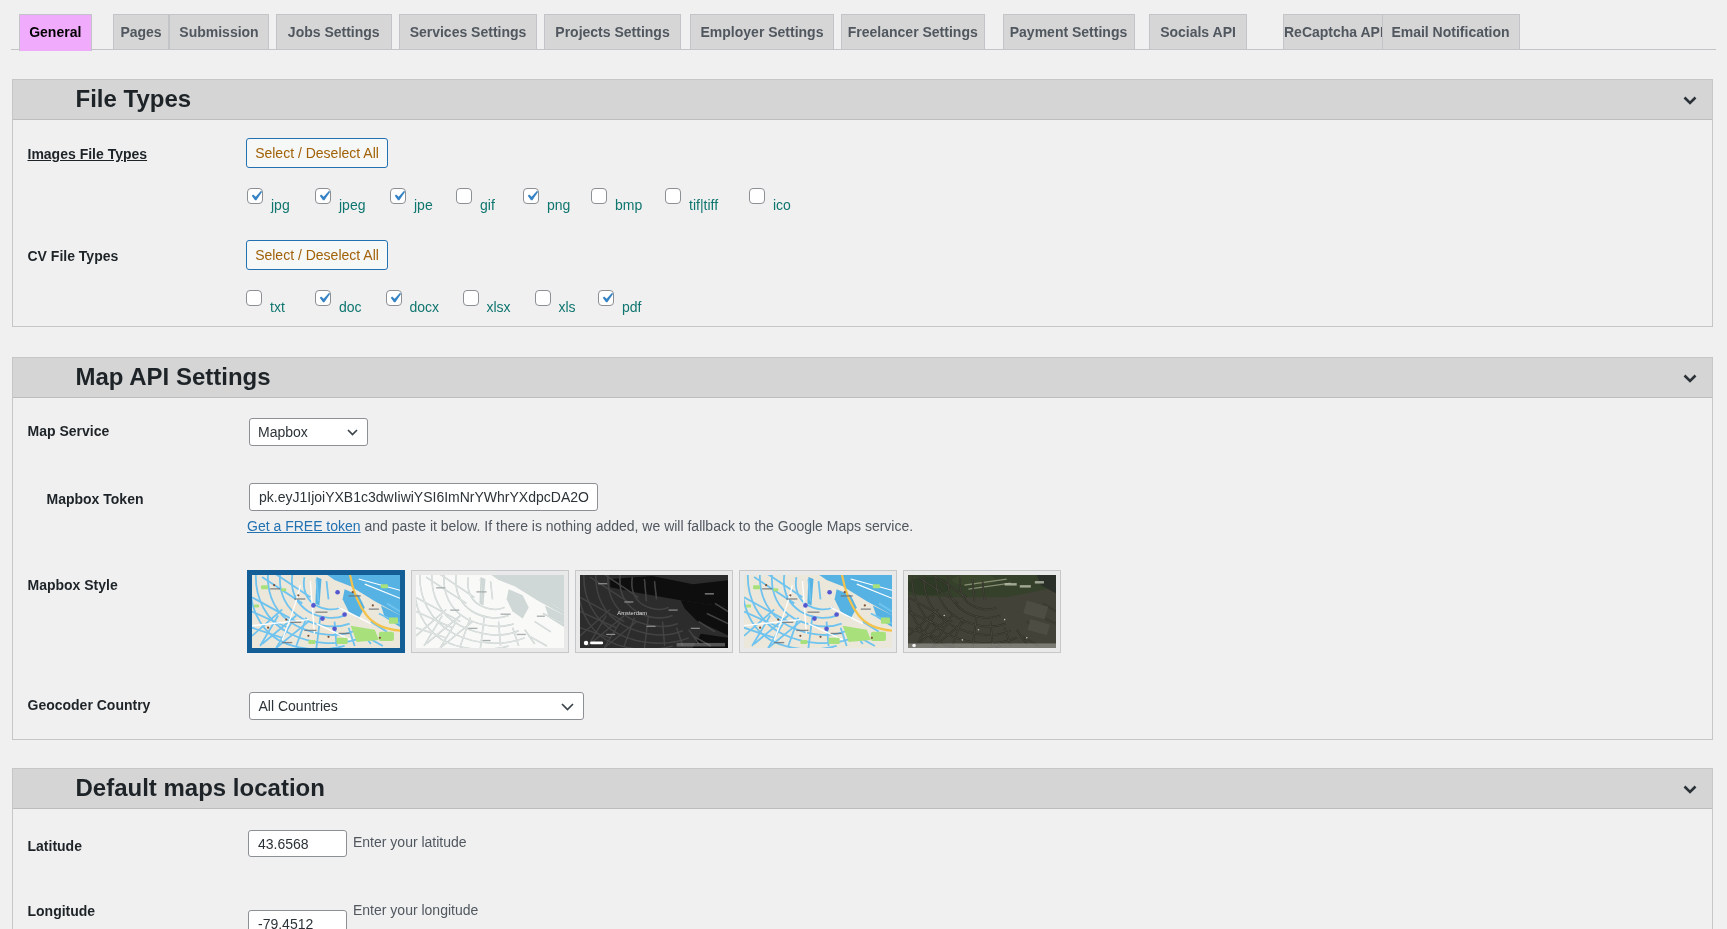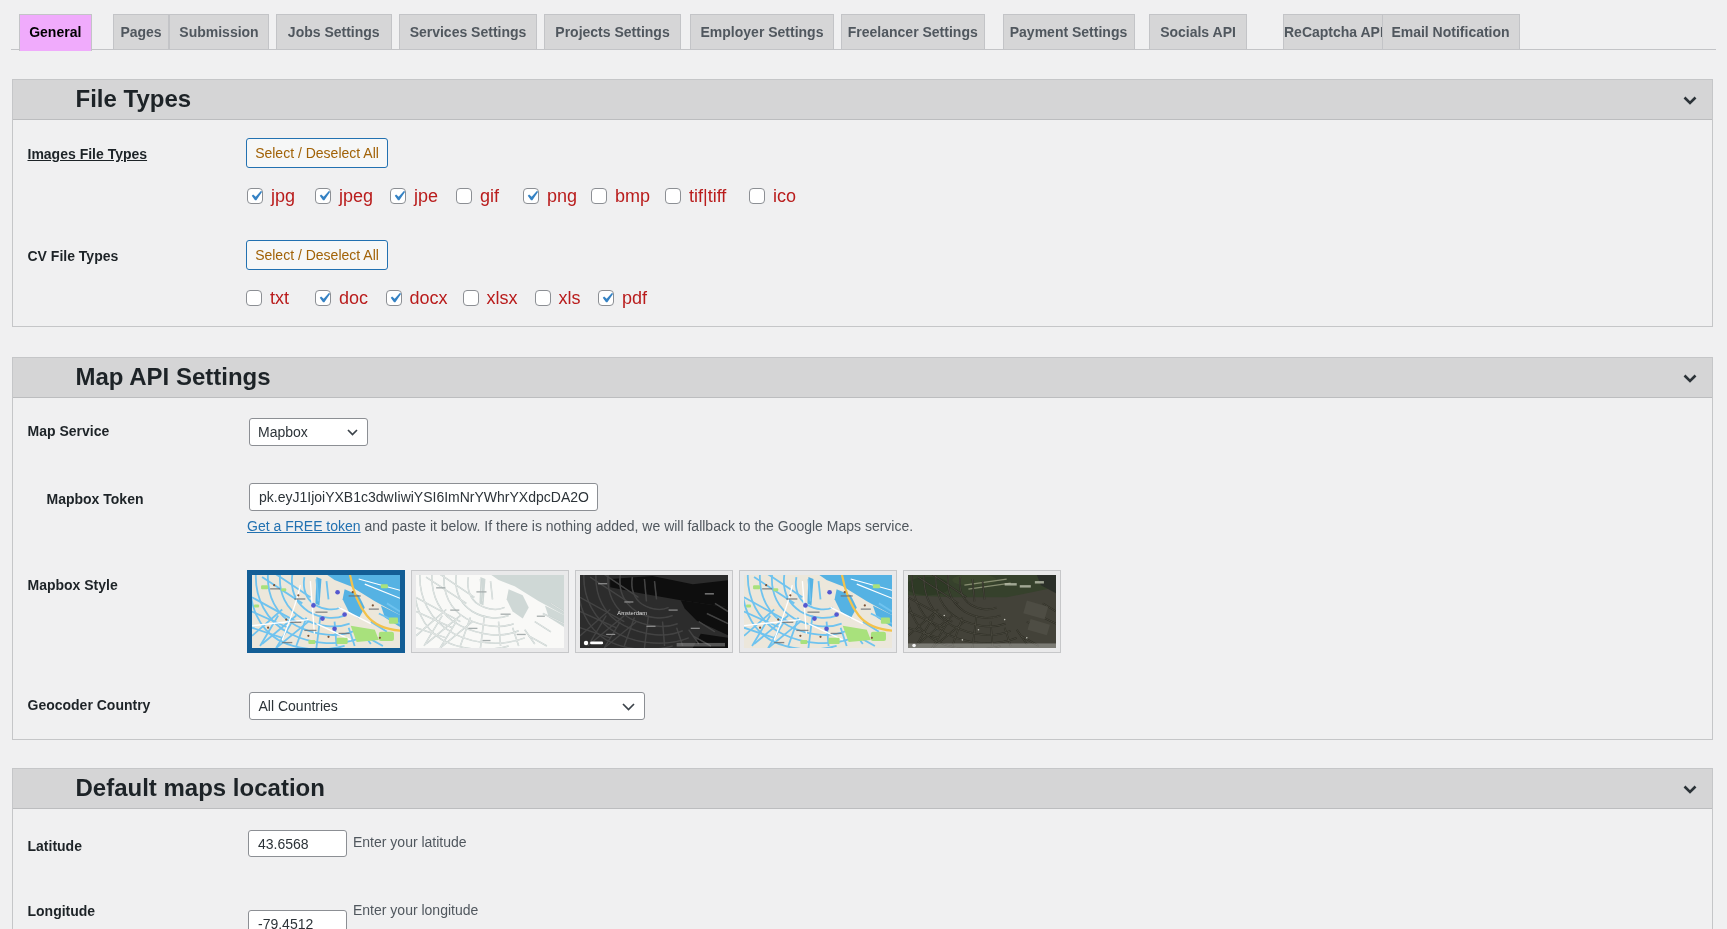--- a/index.html
+++ b/index.html
@@ -15,21 +15,21 @@
   .phead { position:relative; height:40px; background:#d5d5d6; border-bottom:1px solid #bcbdbf; }
   .phead h2 { position:absolute; left:14.5px; top:0; line-height:38px; font-size:24px; font-weight:700; color:#1d2327;margin-left:48px; }
   .phead svg.chev { position:absolute; right:15px; top:16px; }
 
   .flabel { position:absolute; font-size:14px; font-weight:700; color:#1d2327; }
   .btn { position:absolute; height:30px; width:142px; background:#f6f7f7; border:1px solid #2271b1; border-radius:3px; color:#a16207; font-size:14px; font-weight:400; text-align:center; line-height:28px; }
 
   .cbitem { position:absolute; height:16px; }
   .cb { position:absolute; left:0; top:0; width:16px; height:16px; background:#fff; border:1px solid #8c8f94; border-radius:4px; }
   .cb svg { position:absolute; left:-2px; top:-3px; }
-  .cblab { position:absolute; left:24px; top:0px; font-size:18px; color:#b91c1c; line-height:16px; }
+  .cblab { position:absolute; left:24px; top:9px; font-size:14px; color:#0f766e; line-height:16px; }
 
   .select { position:absolute; background:#fff; border:1px solid #8c8f94; border-radius:3px; font-size:14px; color:#2c3338; }
   .select span { position:absolute; left:8.5px; top:0; line-height:26px; }
   .select svg { position:absolute; right:9px; top:10px; }
   .input { position:absolute; background:#fff; border:1px solid #8c8f94; border-radius:3px; font-size:14px; color:#2c3338; }
   .input span { position:absolute; left:9px; top:0; line-height:26px; white-space:nowrap; }
 
   .gray { color:#50575e; font-size:14px; position:absolute; }
   a.link { color:#2271b1; text-decoration:underline; }
 
@@ -470,21 +470,21 @@
             <circle cx="96" cy="44" r="0.8"></circle>
             <circle cx="54" cy="64" r="0.8"></circle>
             <circle cx="118" cy="62" r="0.8"></circle>
           </g>
  <rect x="0" y="67.5" width="147" height="4.5" fill="#ffffff" opacity="0.3"></rect>
  <circle cx="6" cy="69.5" r="1.8" fill="#f0f0f0"></circle>
 </svg>
       </div>
     </div>
   <div class="flabel" style="left:14.5px; top:338.5px;">Geocoder Country</div>
-  <div class="select" style="left:236px; top:334px; width:396px; height:28px;">
+  <div class="select" style="left:236px; top:334px; width:335px; height:28px;">
       <span>All Countries</span>
     <svg width="13" height="8" viewBox="0 0 13 8">
         <path d="M1 1 L6.5 6.5 L12 1" fill="none" stroke="#3c434a" stroke-width="1.7"></path>
       </svg>
   </div>
 </div>
 
 <div class="panel" id="p3" style="top:768px; height:162px; border-bottom:none;">
   <div class="phead">
       <h2>Default maps location</h2>

